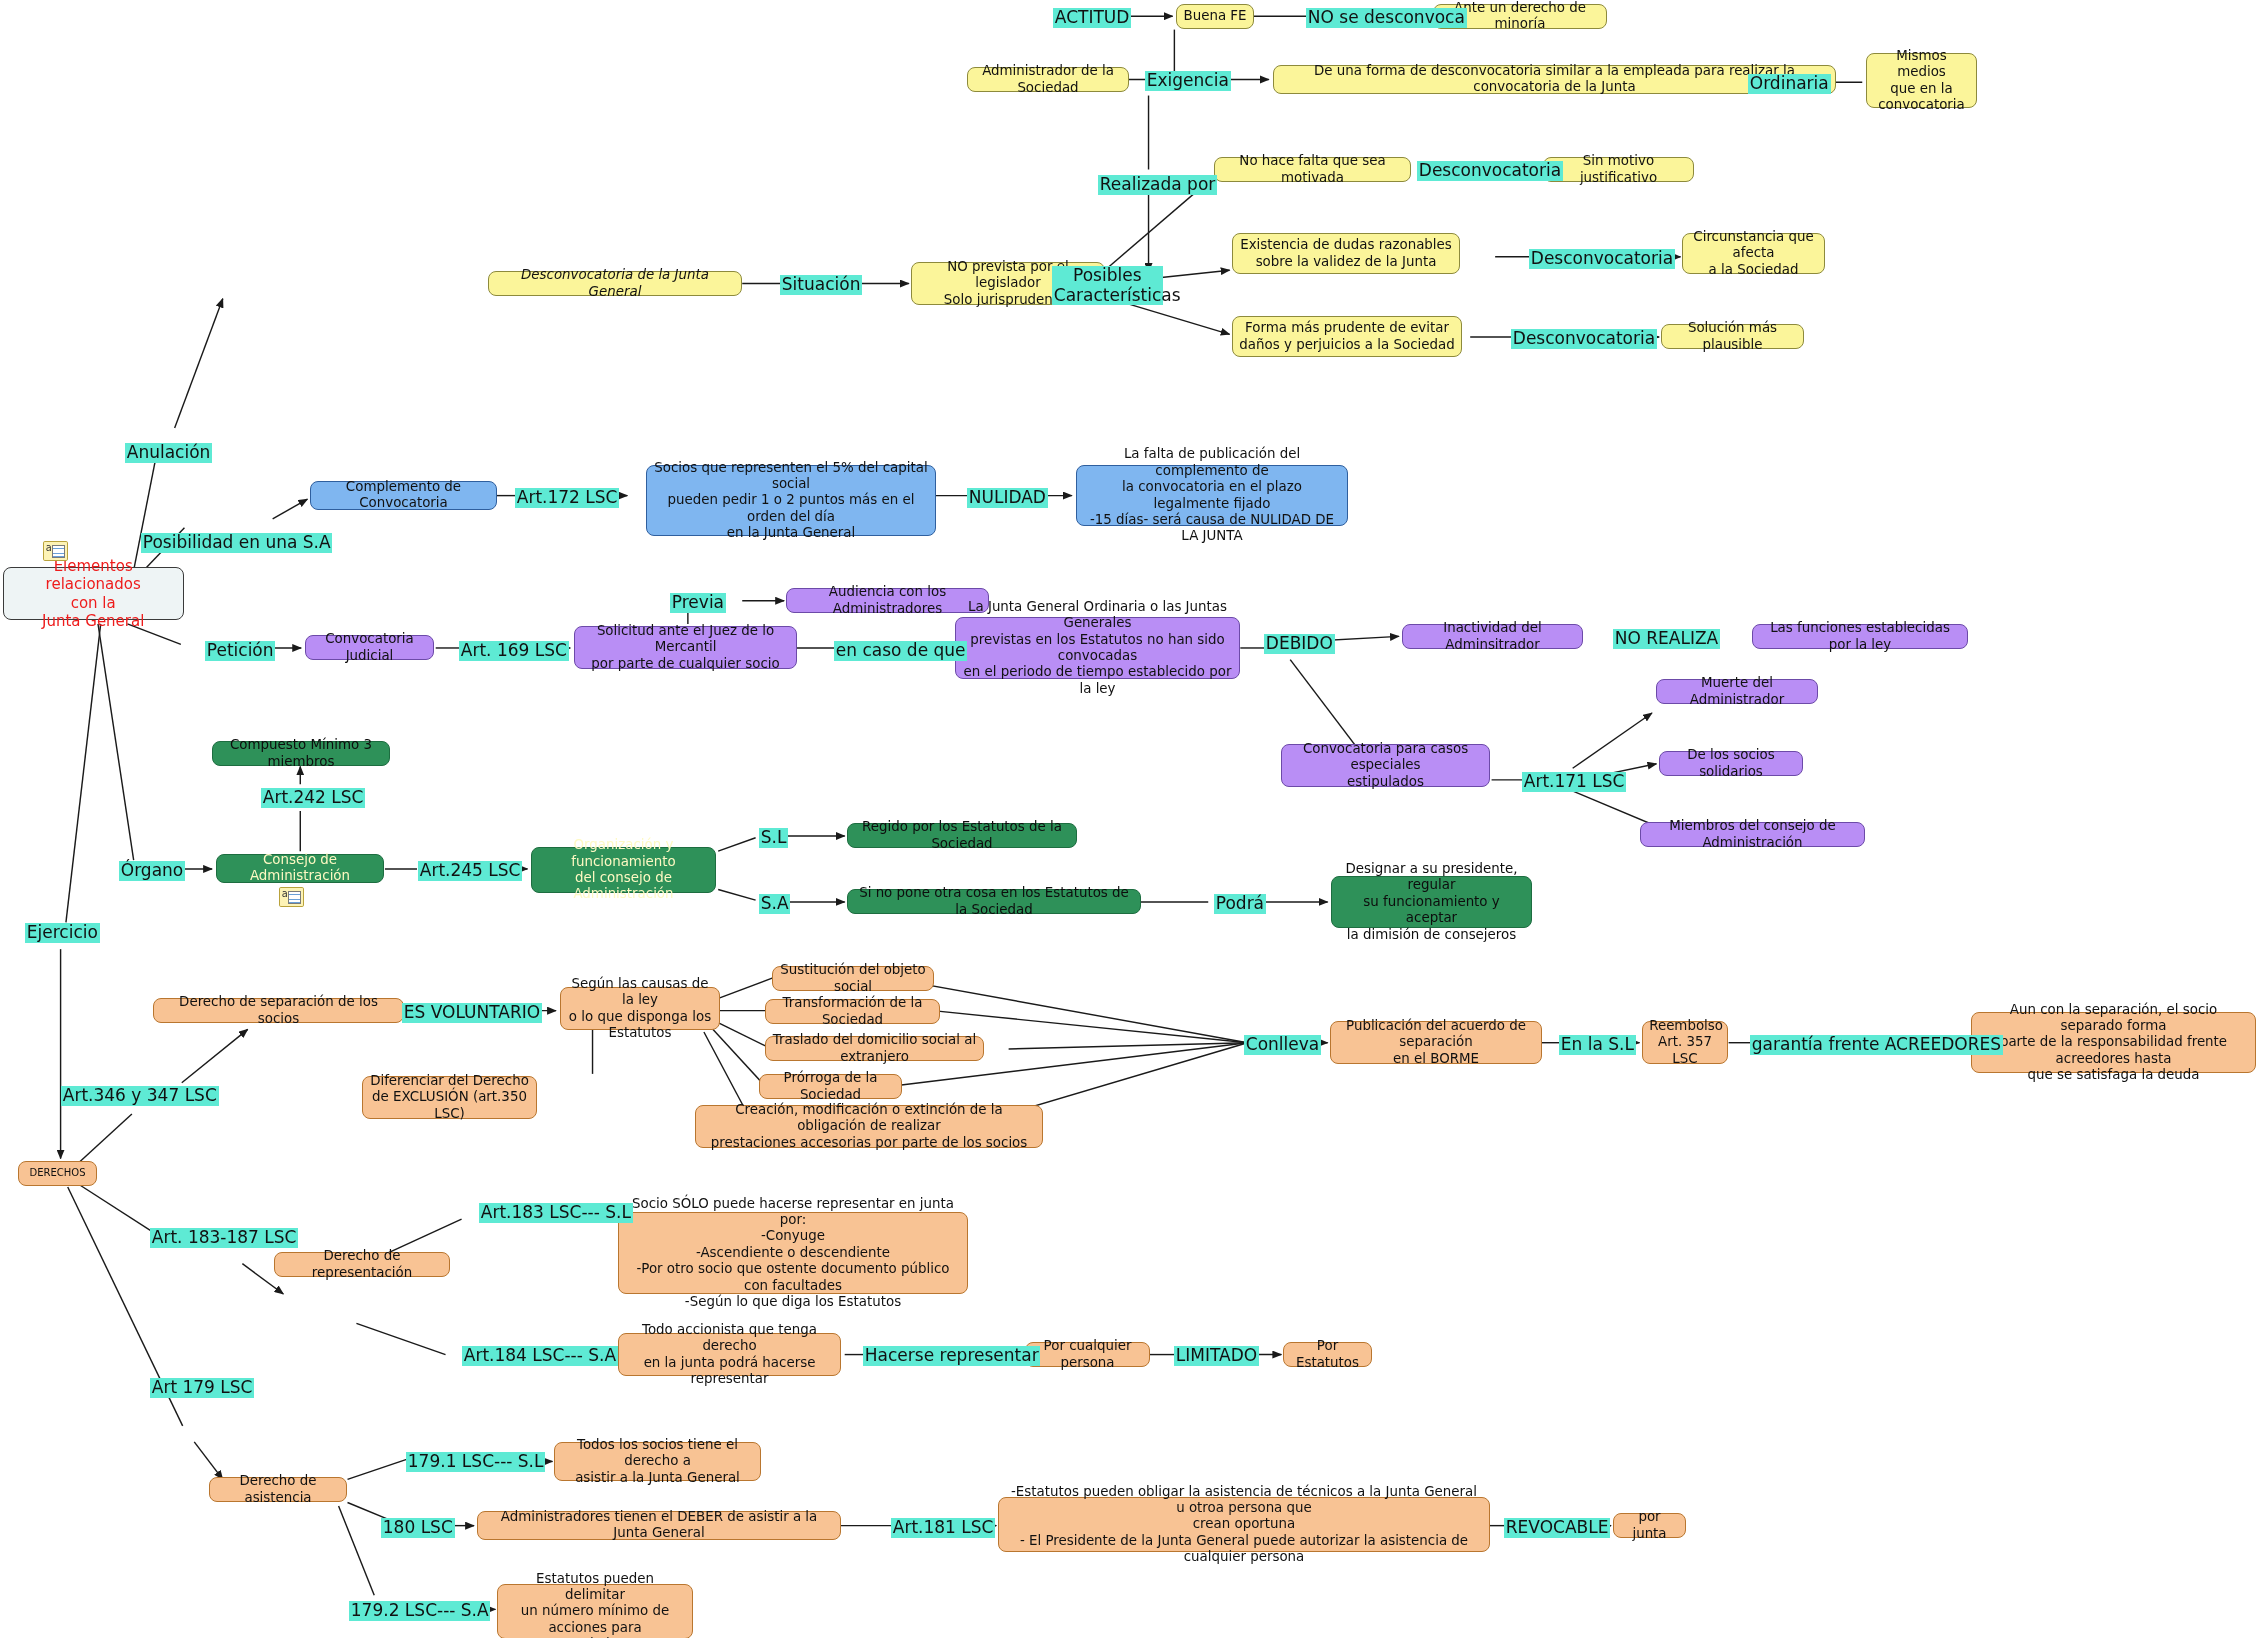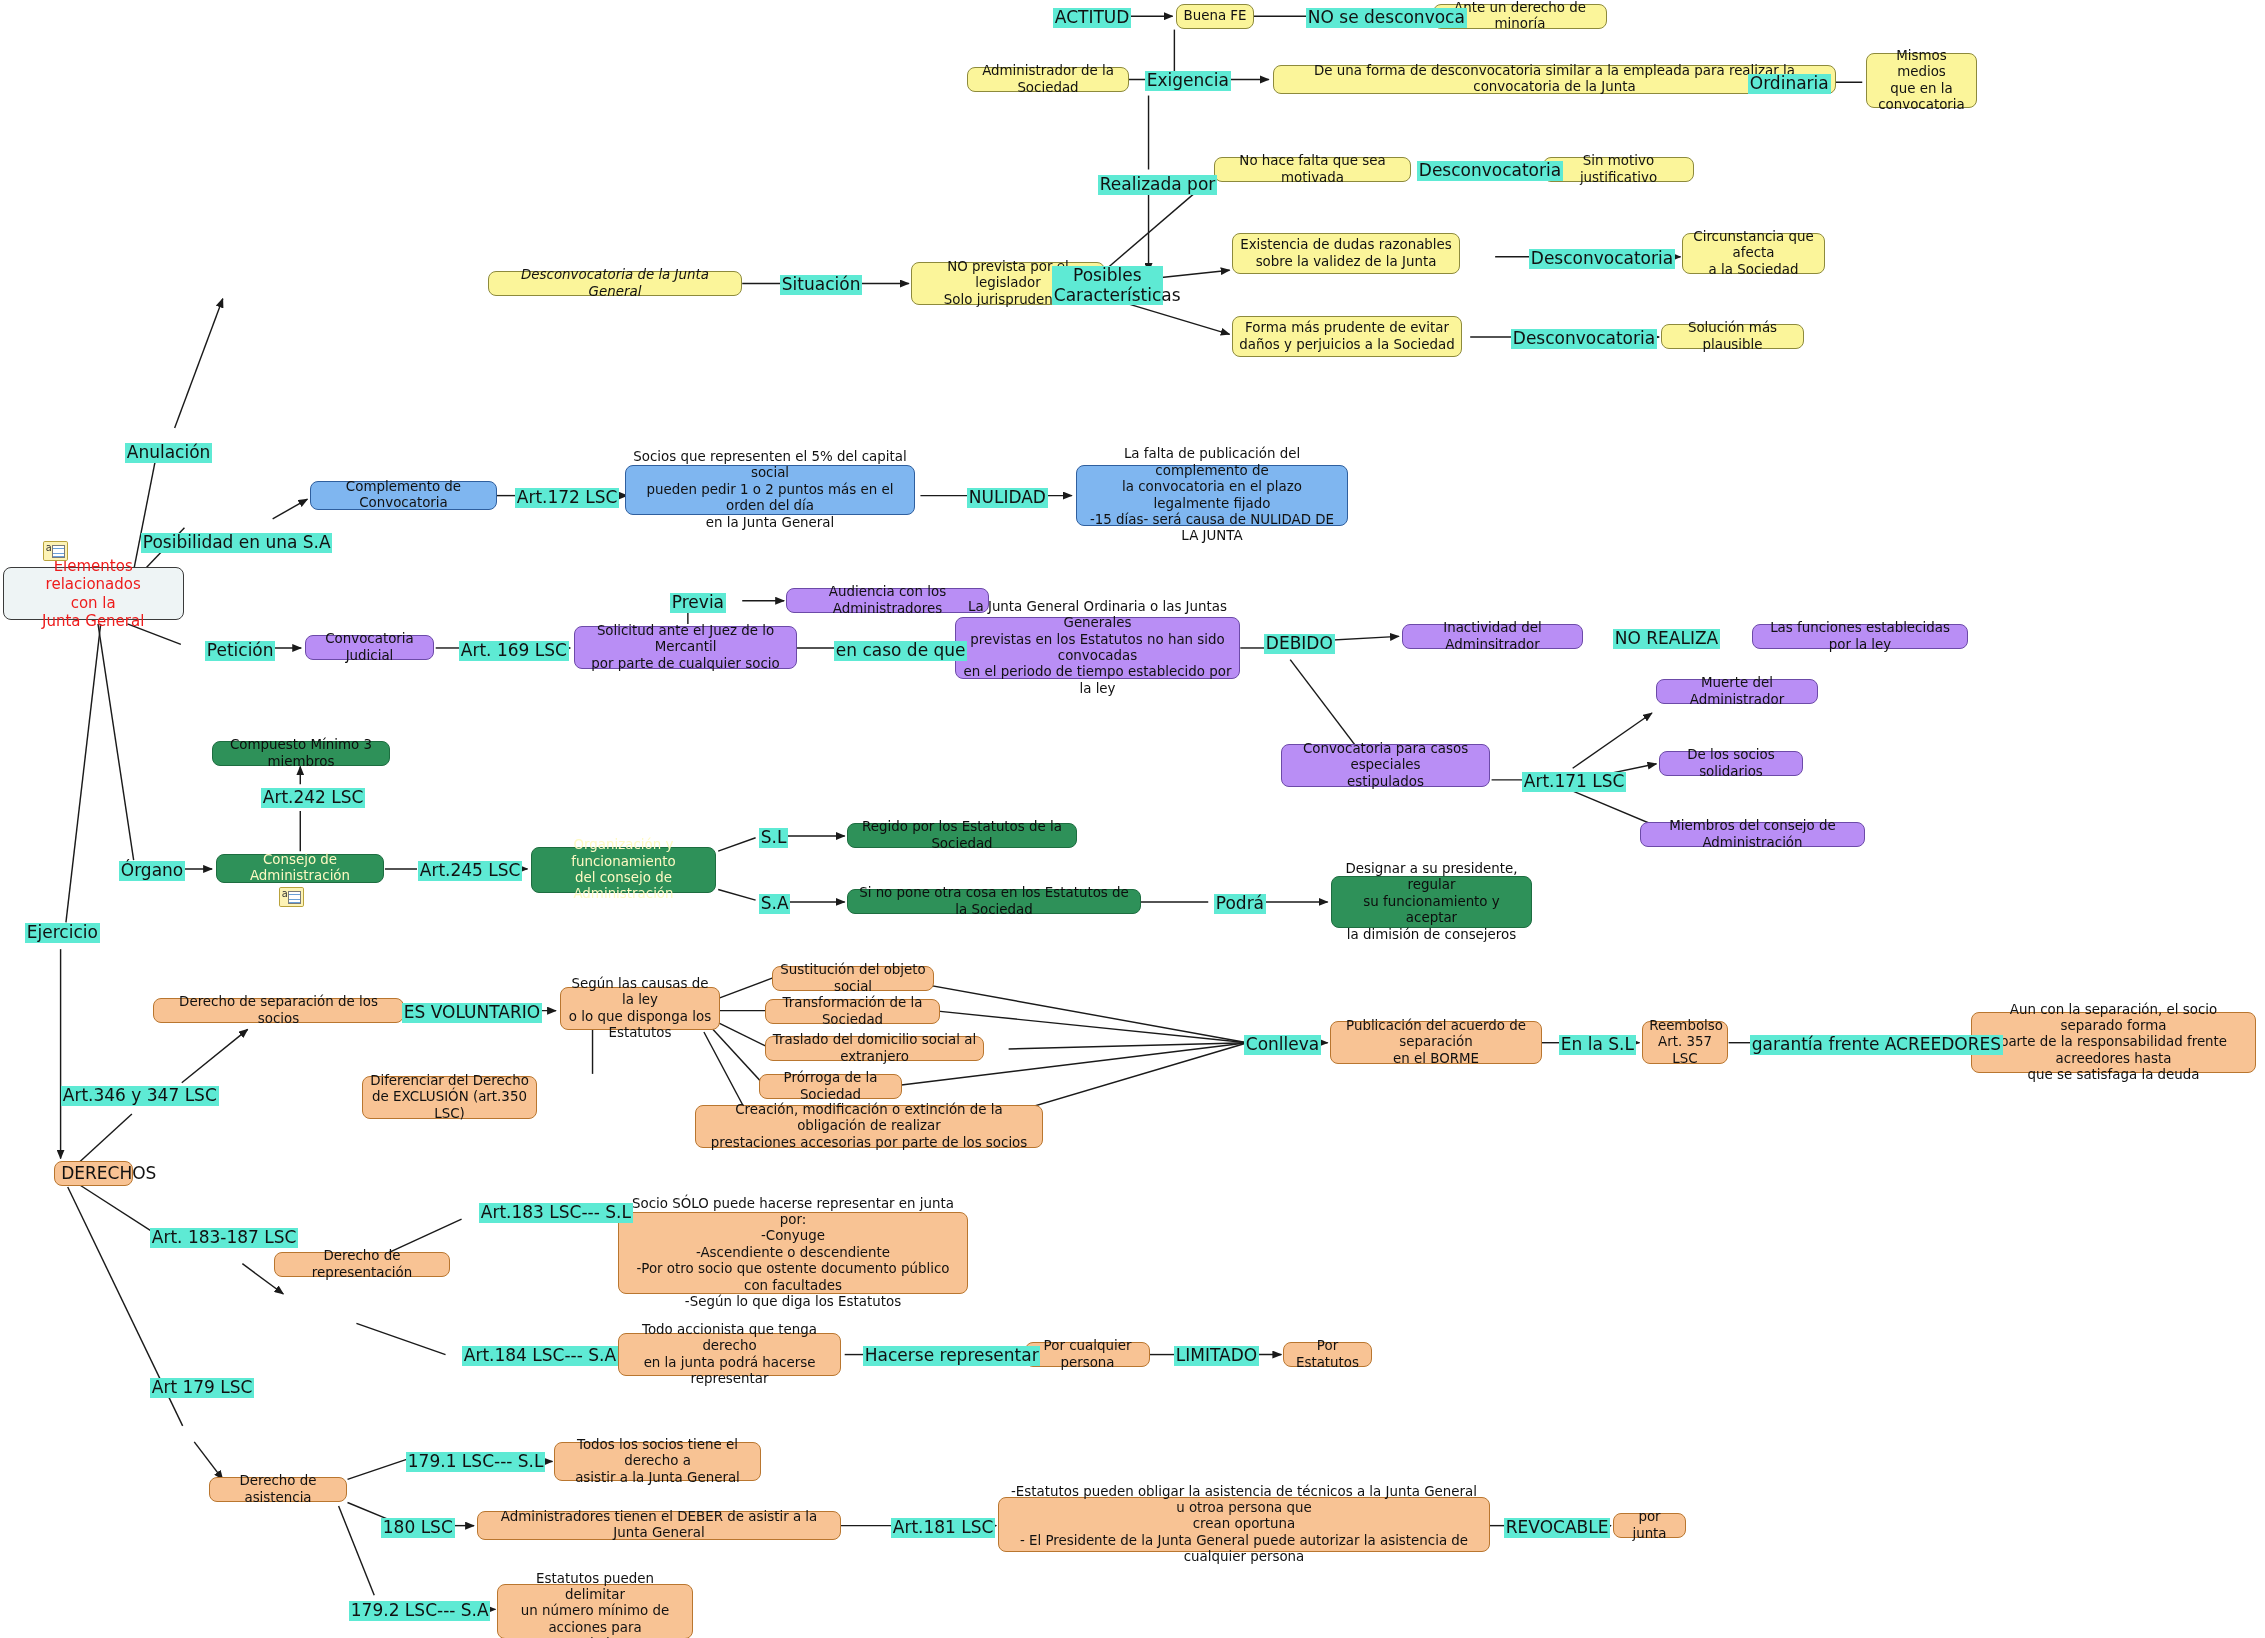--- a/index.html
+++ b/index.html
@@ -192,21 +192,21 @@
     </g>
   </svg>
 
   <div class="node n-root" style="left:2.7px;top:567px;width:181px;height:53px;">
     <span style="white-space:pre-line;">Elementos relacionados
 con la
 Junta General</span>
   </div>
   <div class="noteicon" style="left:43px;top:541px;"></div>
 
-  <div class="node n-orange" style="left:18px;top:1161px;width:79px;height:25px;font-size:17px;margin-left:36px;">
+  <div class="node n-orange" style="left:18px;top:1161px;width:79px;height:25px;font-size:10px;">
     <span>DERECHOS</span>
   </div>
 
   <div class="node n-yellow" style="left:1176px;top:3.6px;width:78px;height:25px;">
     <span>Buena FE</span>
   </div>
   <div class="node n-yellow" style="left:1433px;top:3.6px;width:174px;height:25px;">
     <span>Ante un derecho de minoría</span>
   </div>
   <div class="node n-yellow" style="left:967px;top:67px;width:162px;height:25px;">
@@ -245,21 +245,21 @@
     <span>Desconvocatoria de la Junta General</span>
   </div>
   <div class="node n-yellow" style="left:911px;top:262px;width:194px;height:43px;">
     <span style="white-space:pre-line;">NO prevista por el legislador
 Solo jurisprudencia</span>
   </div>
 
   <div class="node n-blue" style="left:310px;top:481px;width:187px;height:28.5px;">
     <span>Complemento de Convocatoria</span>
   </div>
-  <div class="node n-blue" style="left:625px;top:465px;width:290px;height:50px;">
+  <div class="node n-blue" style="left:646px;top:465px;width:290px;height:71px;">
     <span style="white-space:pre-line;">Socios que representen el 5% del capital social
 pueden pedir 1 o 2 puntos más en el orden del día
 en la Junta General</span>
   </div>
   <div class="node n-blue" style="left:1076px;top:465px;width:272px;height:61px;">
     <span style="white-space:pre-line;">La falta de publicación del complemento de
 la convocatoria en el plazo legalmente fijado
 -15 días- será causa de NULIDAD DE LA JUNTA</span>
   </div>
 

